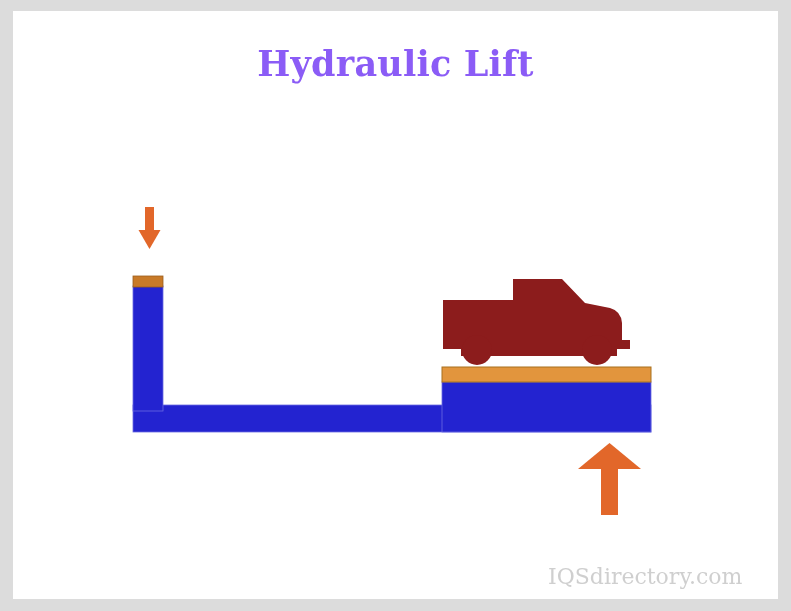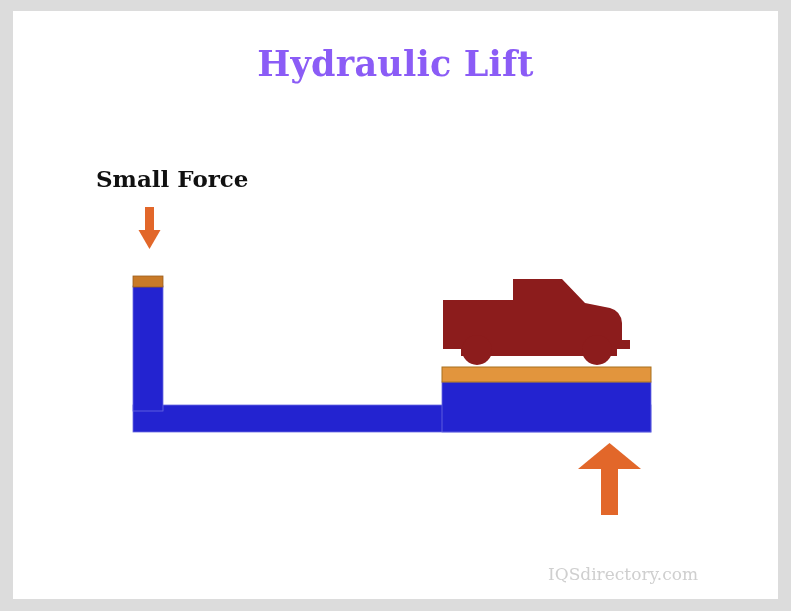--- a/index.html
+++ b/index.html
@@ -56,41 +56,40 @@
   }
   #large-force-label {
     left: 418px;
     top: 489px;
   }
   #watermark {
     position: absolute;
     left: 535px;
     top: 553px;
     font-family: "DejaVu Serif", "Liberation Serif", serif;
-    font-size: 17px;
+    font-size: 22px;
     color: #cfcfcf;
     white-space: nowrap;
   }
   #diagram-svg {
     position: absolute;
     left: 0;
     top: 0;
     width: 765px;
     height: 588px;
   }
 </style>
 </head>
 <body>
 
 <div id="frame">
   <div id="canvas">
 
     <div id="title">Hydraulic Lift</div>
 
-    <div id="small-force-label" class="force-label">Small Force</div>
 
     <svg id="diagram-svg" viewBox="0 0 765 588">
 
       <g>
         <rect x="132" y="196" width="9" height="27" fill="#e2672a"></rect>
         <polygon points="125.5,219 147.5,219 136.5,238" fill="#e2672a"></polygon>
       </g>
 
       <rect x="120" y="394" width="518" height="27" fill="#2323d0" stroke="#6a6ae0" stroke-width="0.8"></rect>
 

